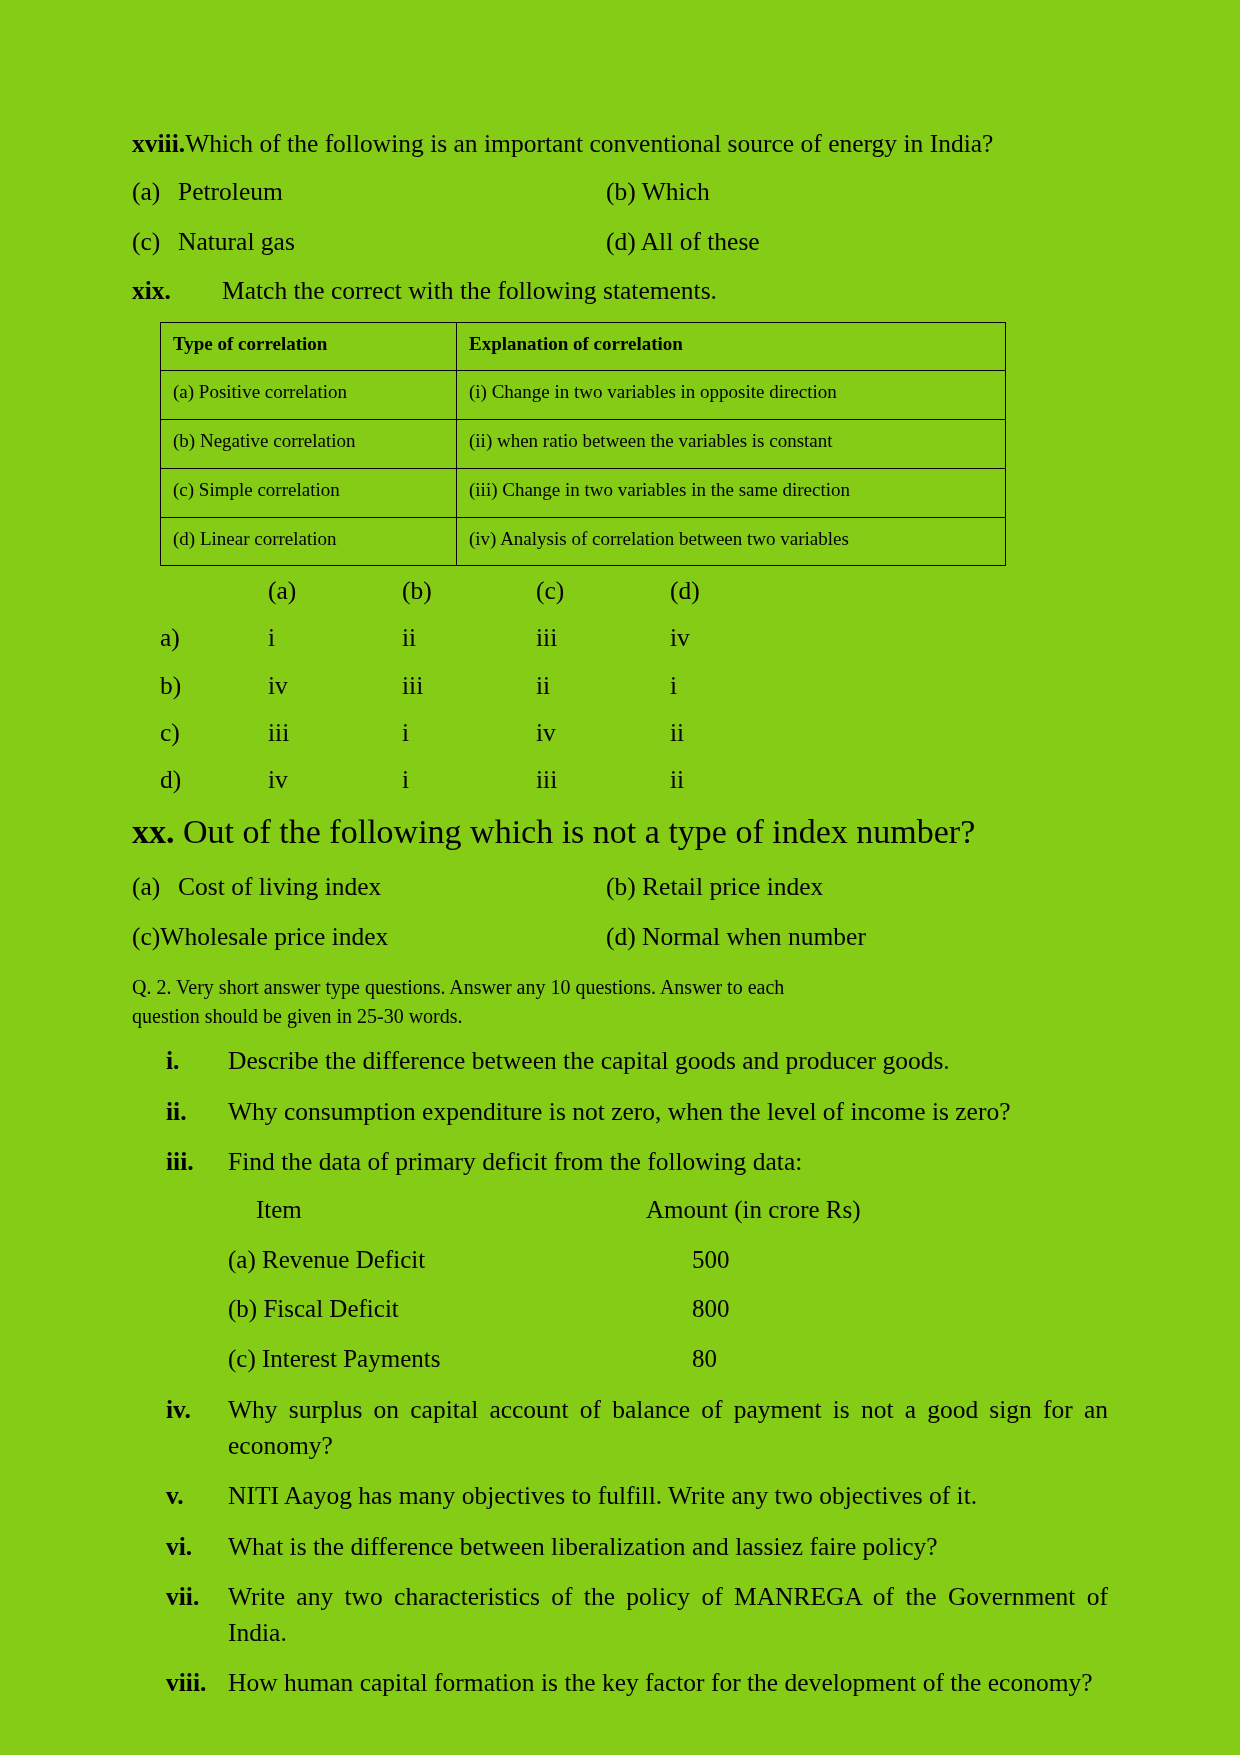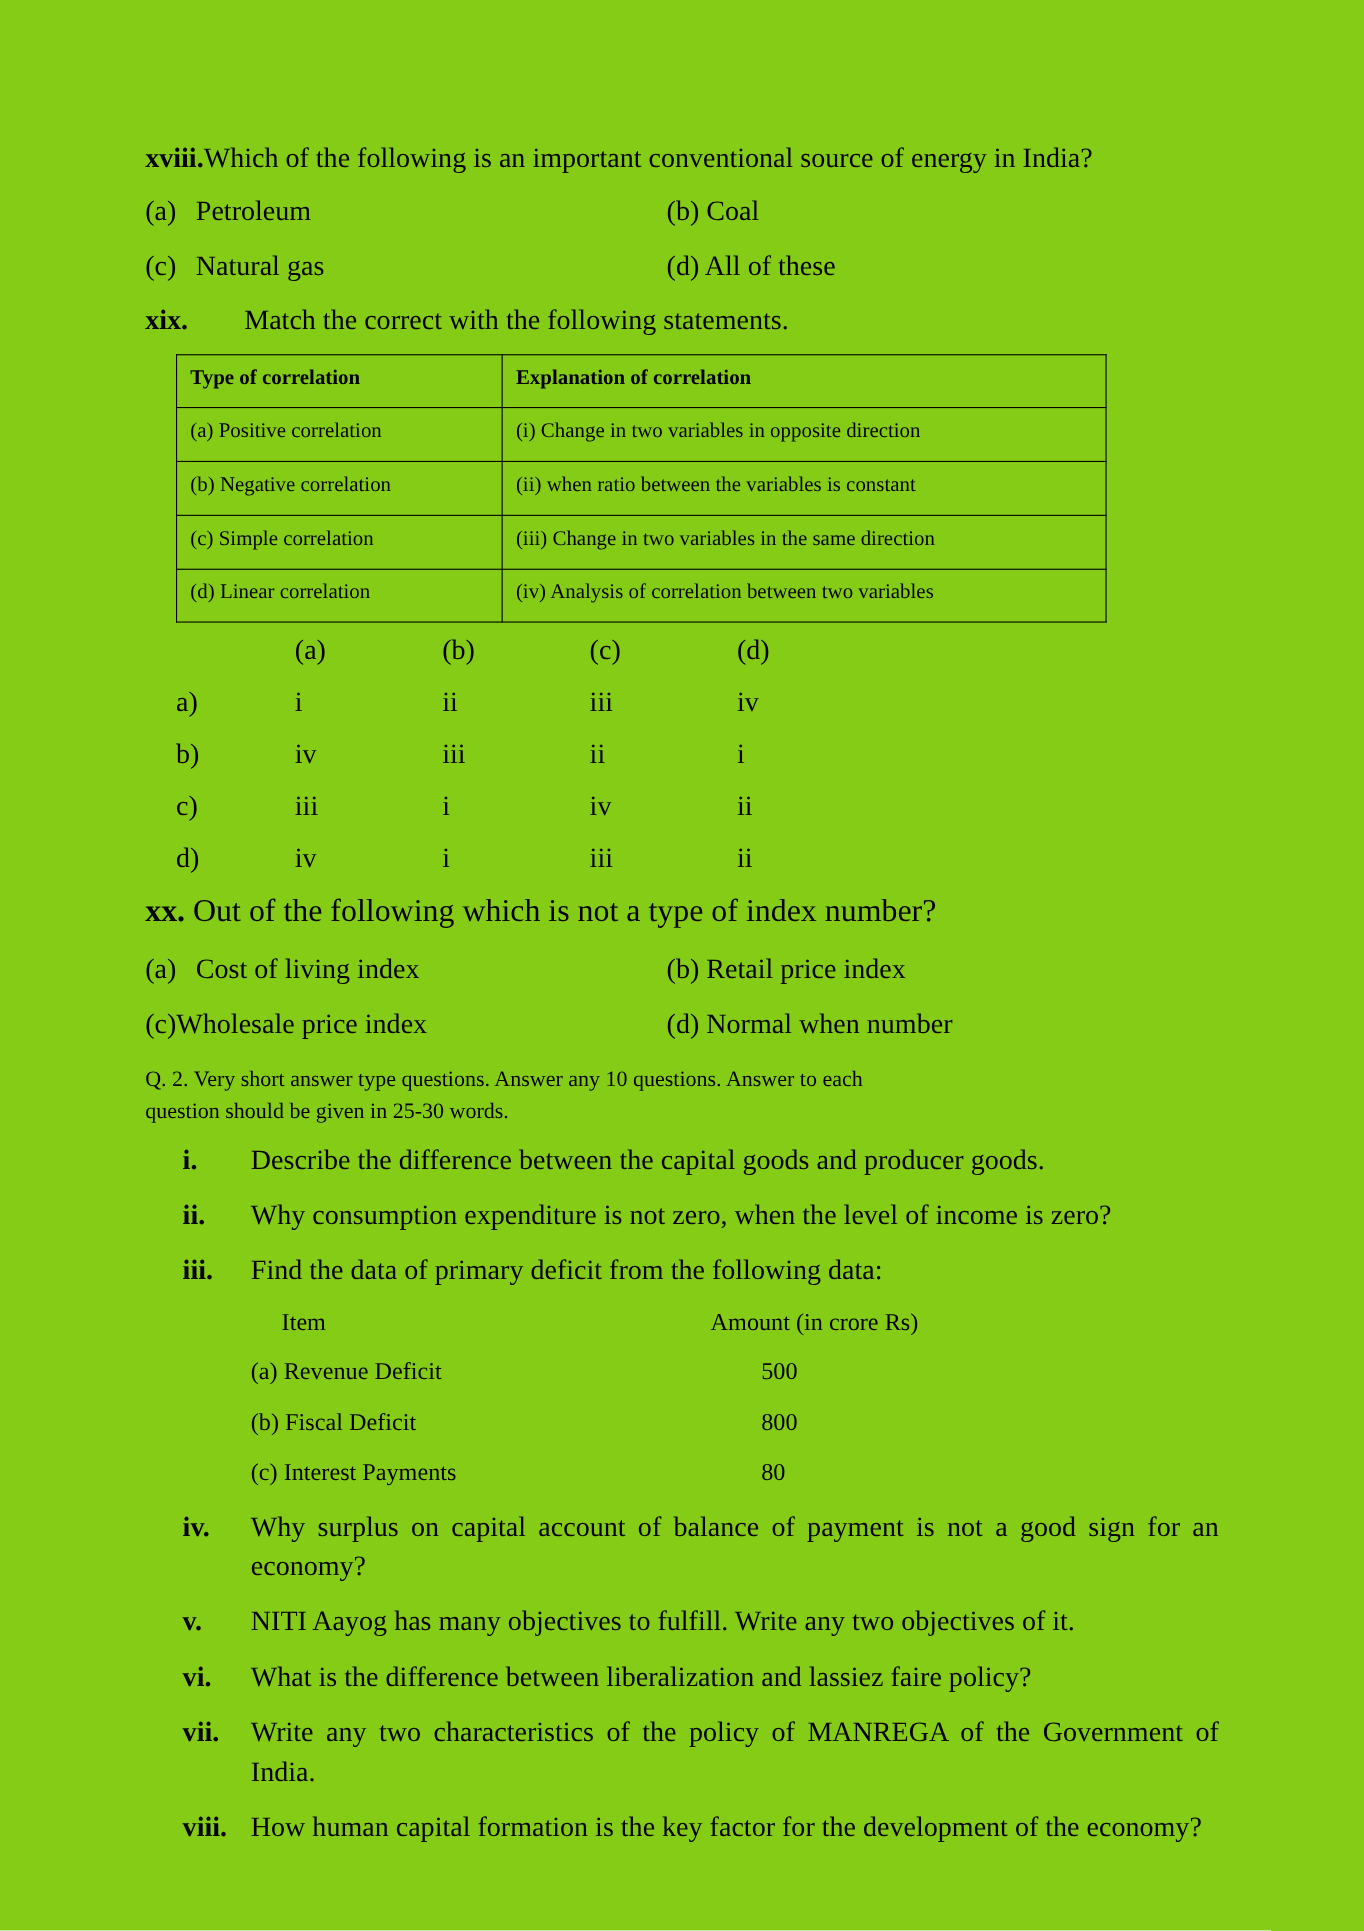--- a/index.html
+++ b/index.html
@@ -29,21 +29,21 @@
   }
   .qrow .marker {
     font-weight: bold;
     flex: 0 0 auto;
   }
   .qrow .marker.w1 { min-width: 52px; }
   .qrow .marker.w2 { min-width: 90px; }
   .qrow .body { flex: 1 1 auto; }
 
   .stem {
-    font-size: 29px;
+    font-size: 34px;
     line-height: 1.3;
     margin: 0 0 16px 0;
   }
   .stem b { font-weight: bold; }
 
   .opts {
     display: flex;
     font-size: 25.5px;
     line-height: 1.3;
     margin: 0 0 17px 0;
@@ -116,21 +116,21 @@
     flex: 1 1 auto;
   }
   .subitem.justify .tx {
     text-align: justify;
     text-align-last: left;
   }
 
   .minitable {
     margin: 2px 0 10px 0;
     padding-left: 96px;
-    font-size: 22px;
+    font-size: 25px;
     line-height: 1.3;
   }
   .minitable .mt-row {
     display: flex;
     margin-bottom: 17px;
   }
   .minitable .mt-item { flex: 0 0 390px; }
   .minitable .mt-amt { flex: 0 0 auto; }
   .minitable .mt-row.head .mt-item { padding-left: 28px; }
   .minitable .mt-row.head .mt-amt { padding-left: 0px; }
@@ -146,21 +146,21 @@
     <span class="body">Which of the following is an important conventional source of energy in India?</span>
   </div>
 
   <div class="opts">
     <span class="col-a">
       <span class="lab">(a)</span>
       <span class="txt">Petroleum</span>
     </span>
     <span class="col-b">
       <span>(b)</span>
-      <span>Coal</span>
+      <span>Which</span>
     </span>
   </div>
 
   <div class="opts">
     <span class="col-a">
       <span class="lab">(c)</span>
       <span class="txt">Natural gas</span>
     </span>
     <span class="col-b">
       <span>(d)</span>

